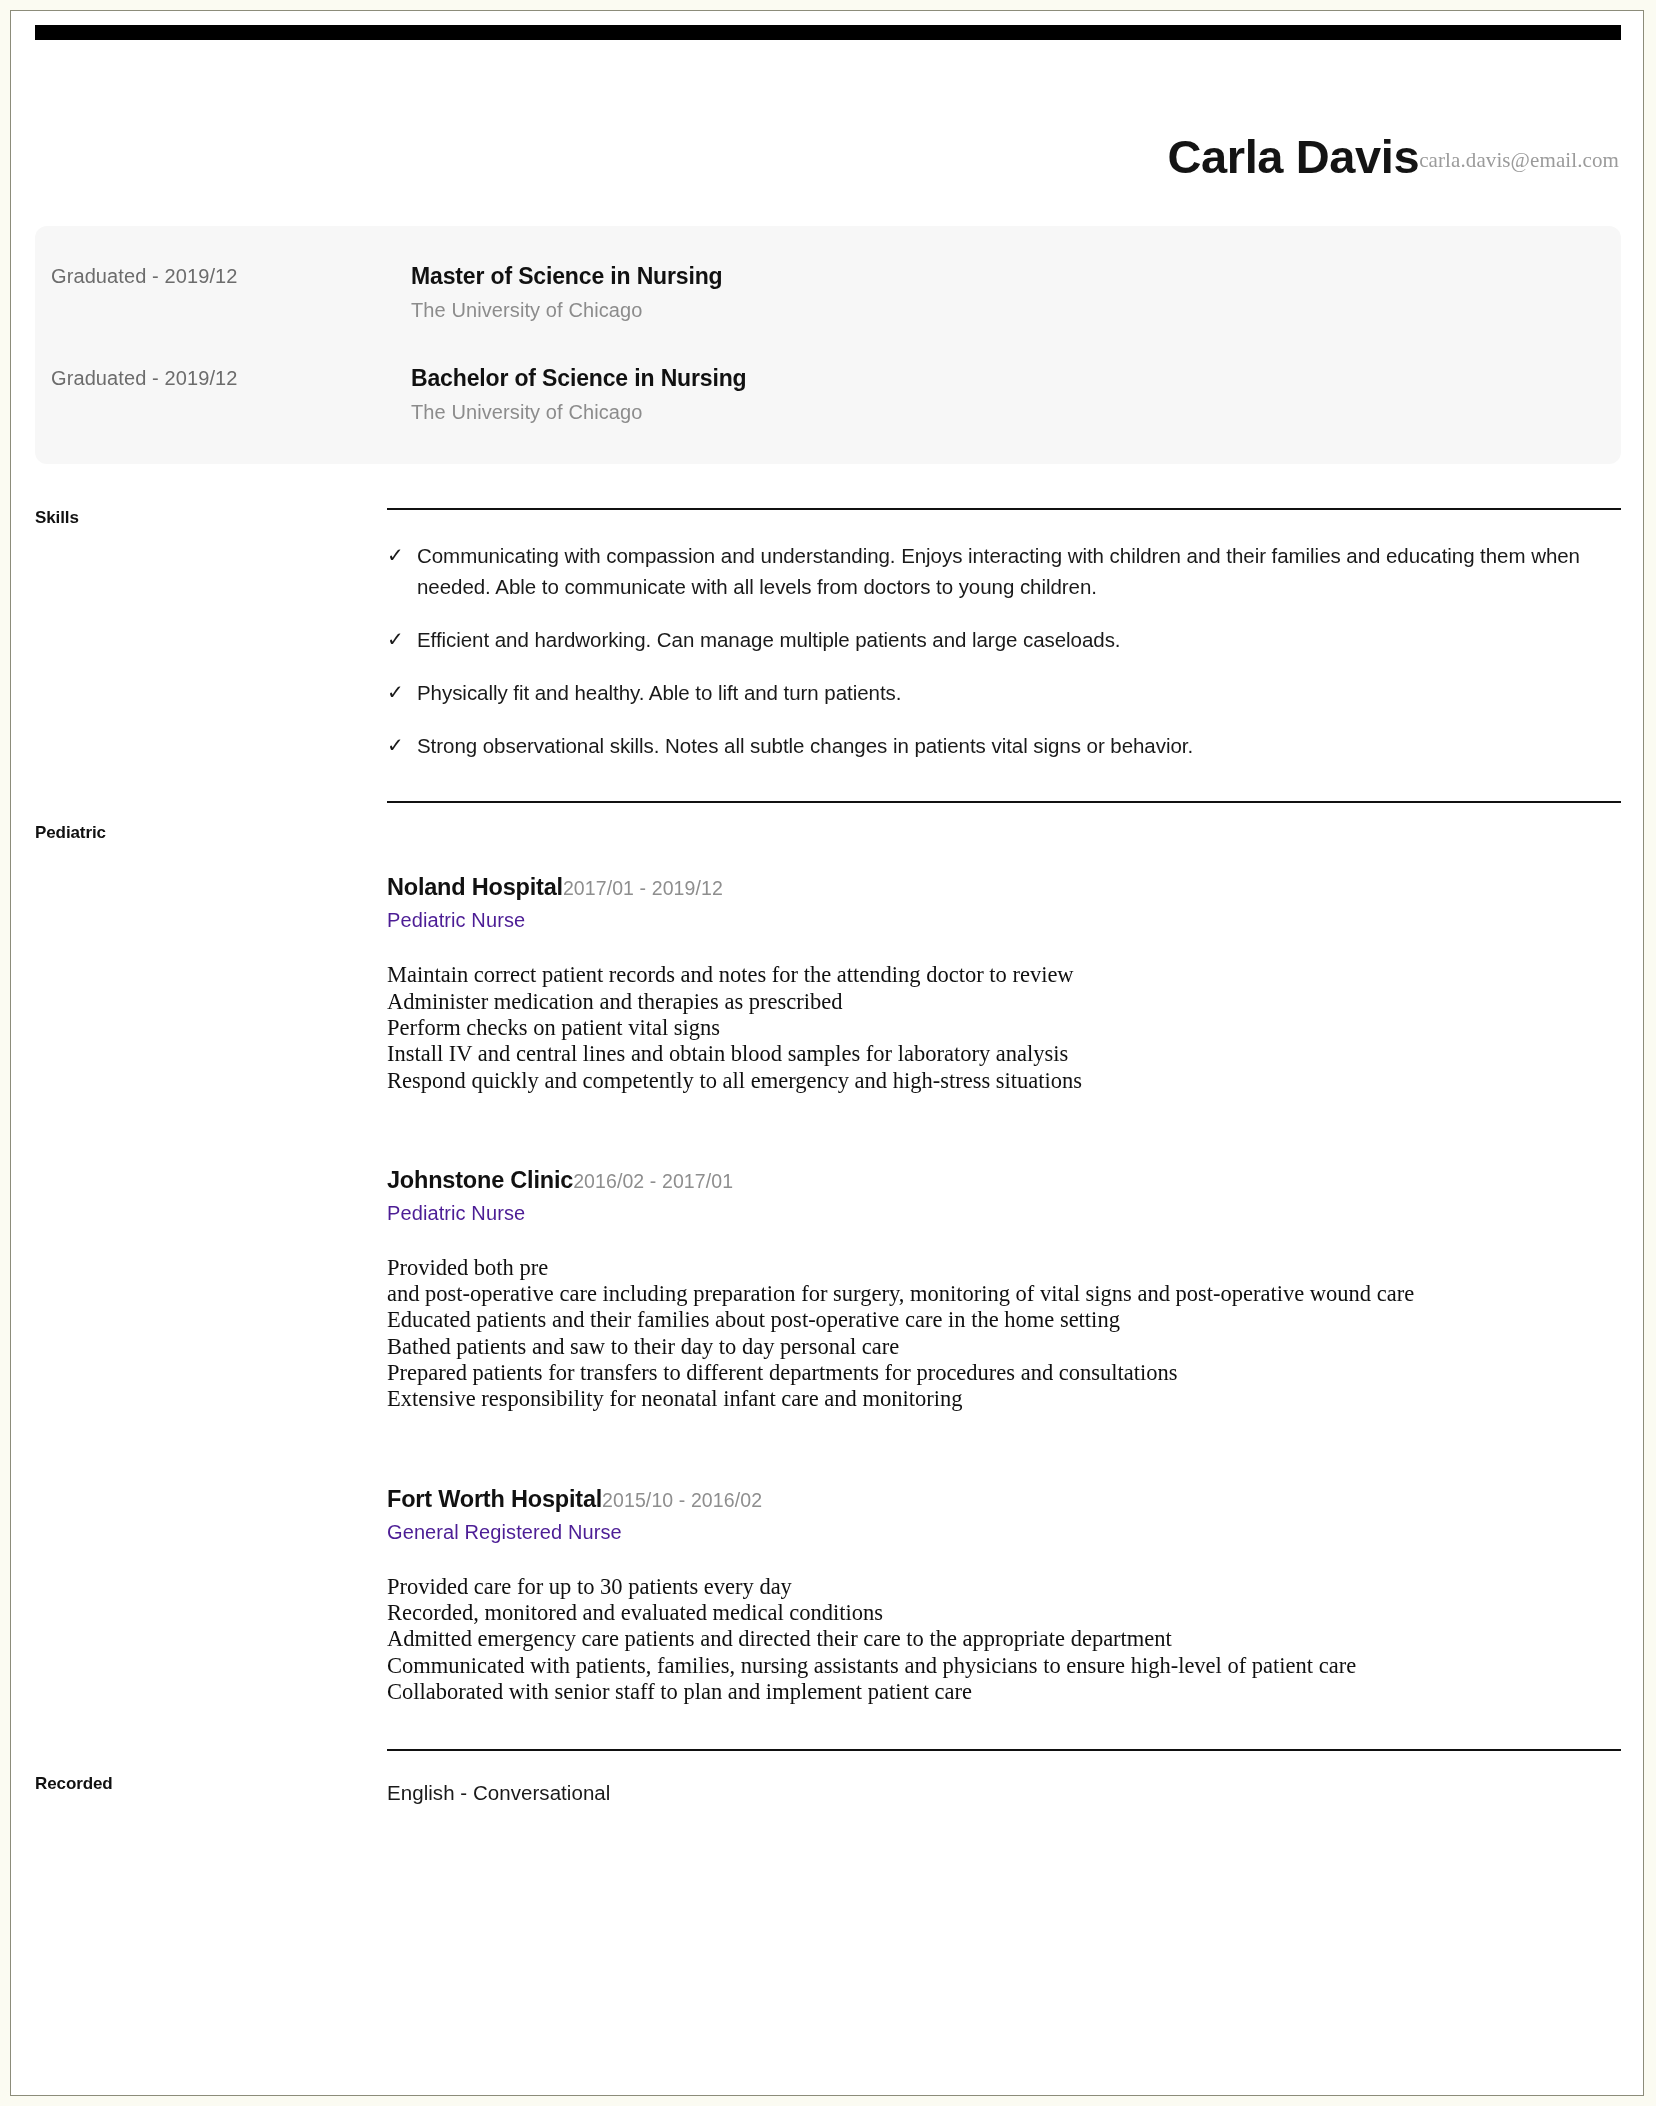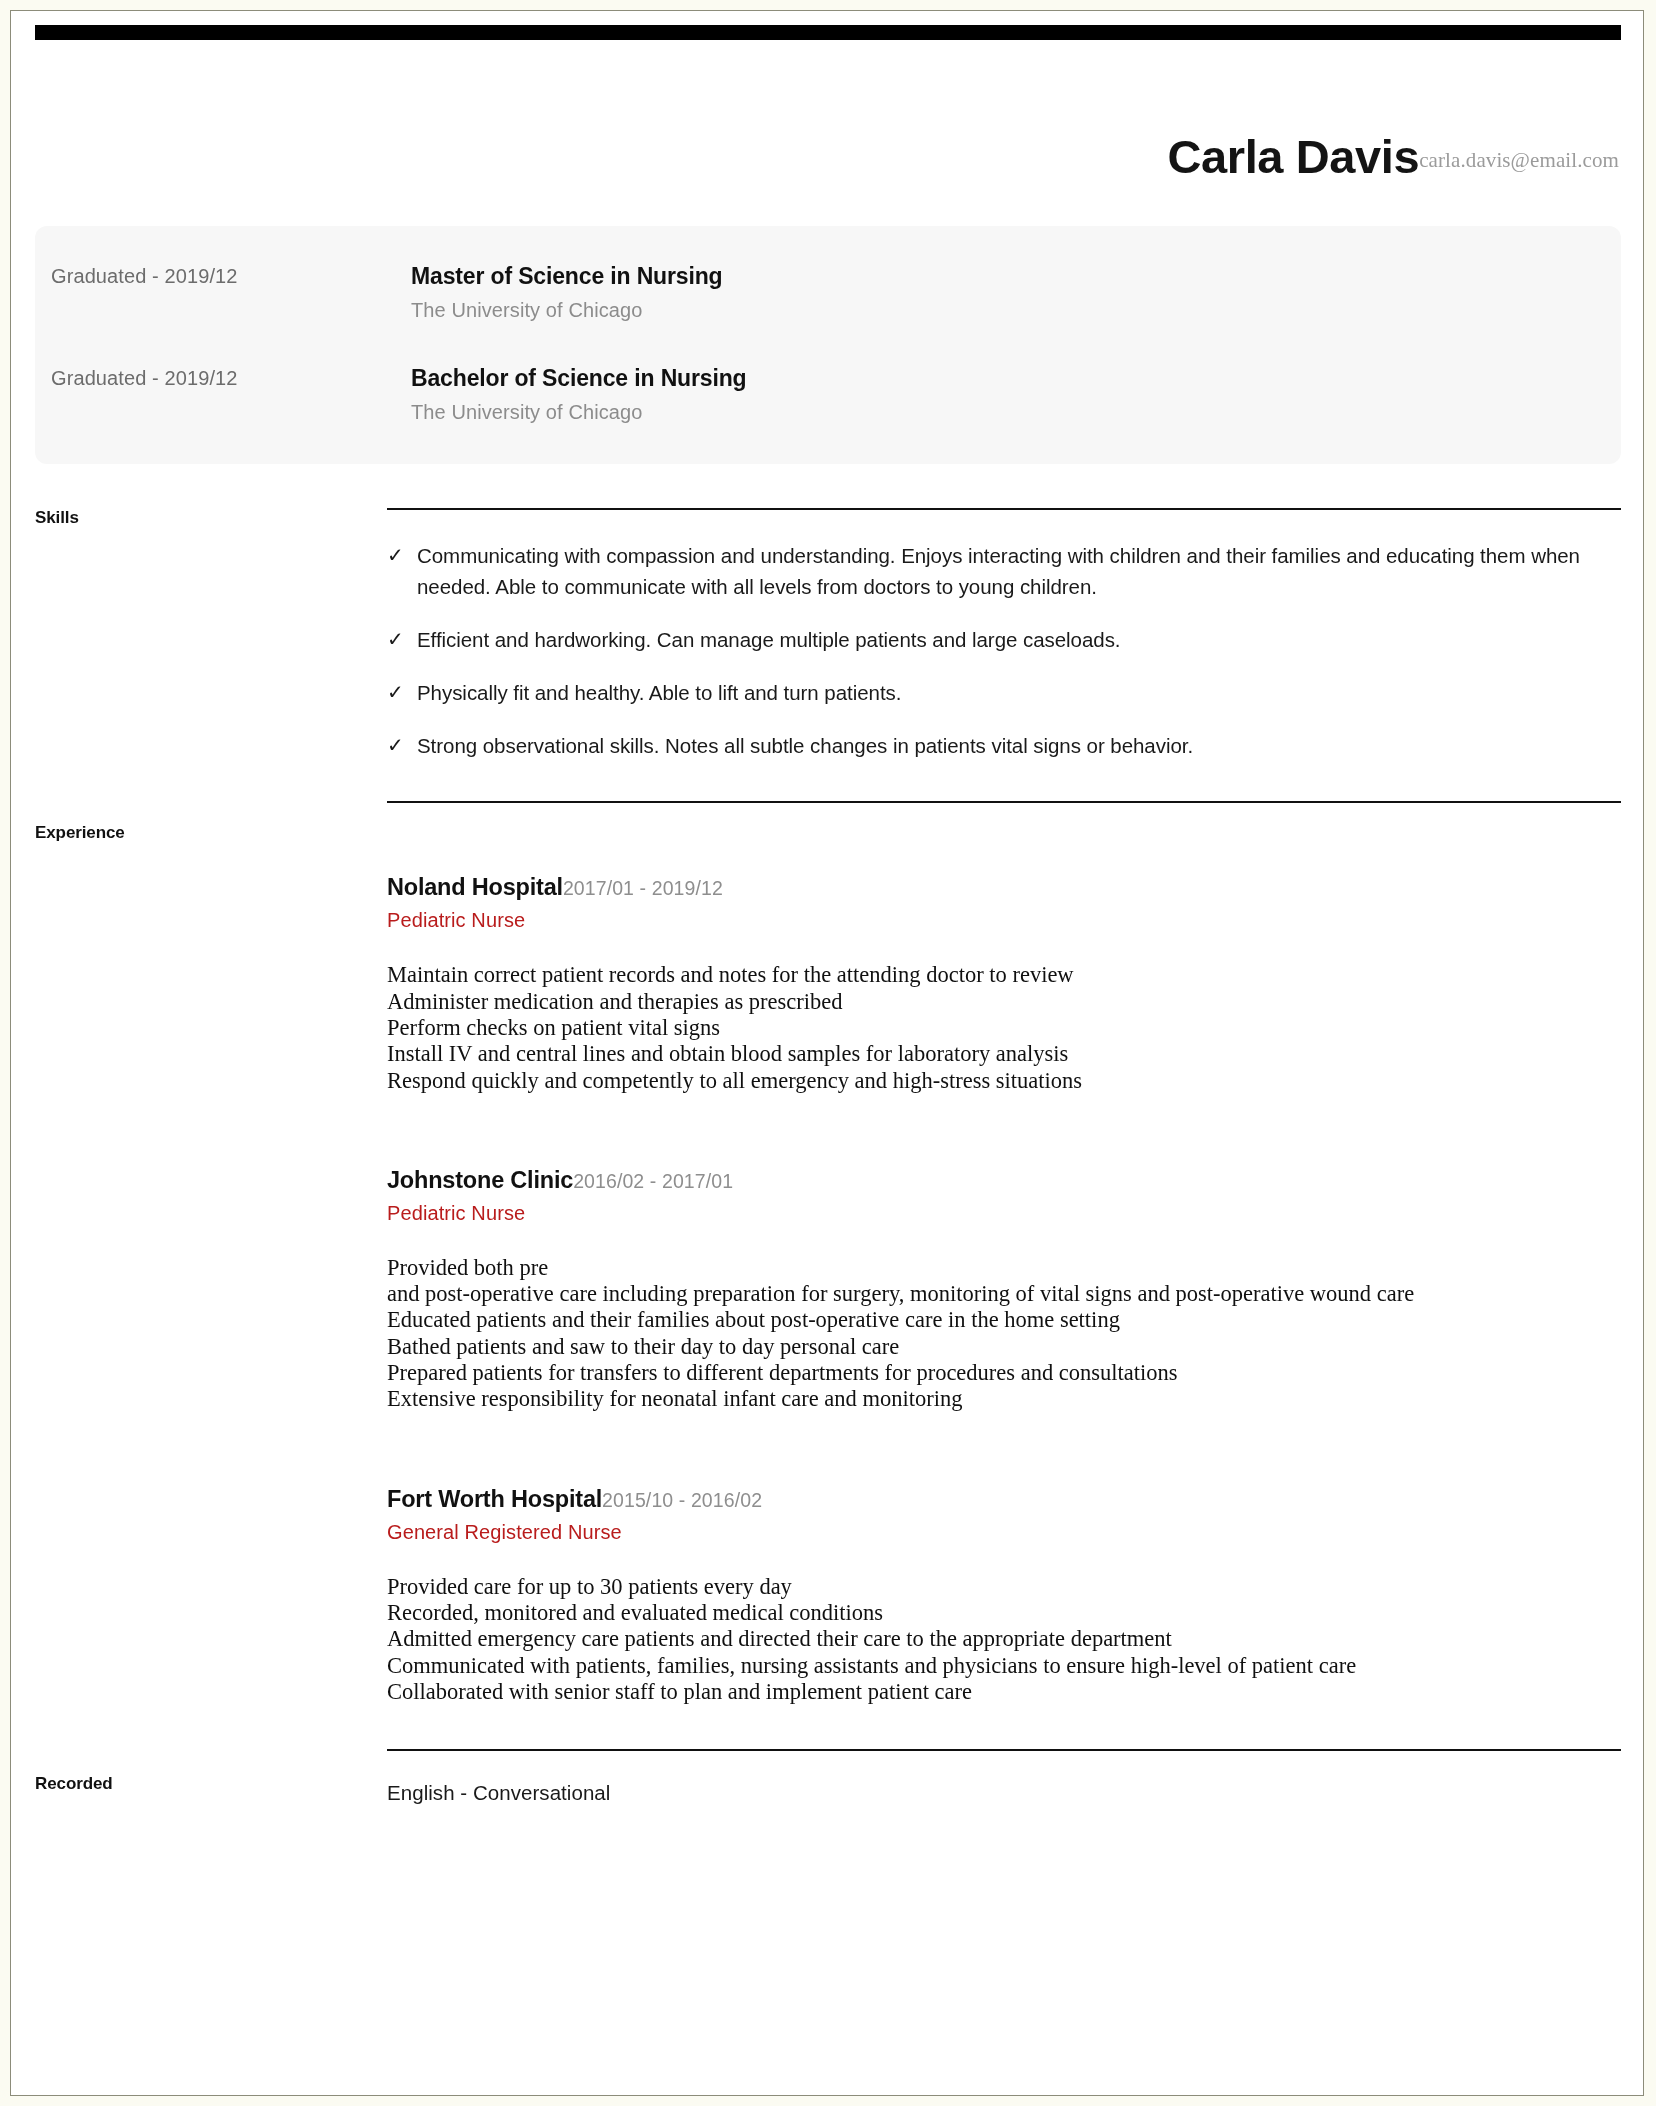--- a/index.html
+++ b/index.html
@@ -177,21 +177,21 @@
     font-size: 19.5px;
     color: #8e8e8e;
     letter-spacing: 0.1px;
     white-space: nowrap;
     margin-top: 42px;
   }
 
   .job-role {
     margin-top: 8px;
     font-size: 20px;
-    color: #b91c1c;
+    color: #4c1d95;
     letter-spacing: 0.1px;
   }
 
   .job-desc {
     margin-top: 30px;
     font-family: "Liberation Serif", serif;
     font-size: 22.5px;
     color: #101010;
     line-height: 1.17;
   }
@@ -256,21 +256,21 @@
           </div>
           <div class="skill-item">
             <span class="check-icon">✓</span>
             <span class="skill-text">Strong observational skills. Notes all subtle changes in patients vital signs or behavior.</span>
           </div>
 
         </div>
       </div>
 
       <div class="section sec-exp">
-        <div class="section-label">Experience</div>
+        <div class="section-label">Pediatric</div>
         <div class="section-body">
 
           <div class="job">
             <div class="job-head">
               <div class="job-company">Noland Hospital</div>
               <div class="job-dates">2017/01 - 2019/12</div>
             </div>
             <div class="job-role">Pediatric Nurse</div>
             <div class="job-desc" style="white-space:pre-line">Maintain correct patient records and notes for the attending doctor to review
 Administer medication and therapies as prescribed

